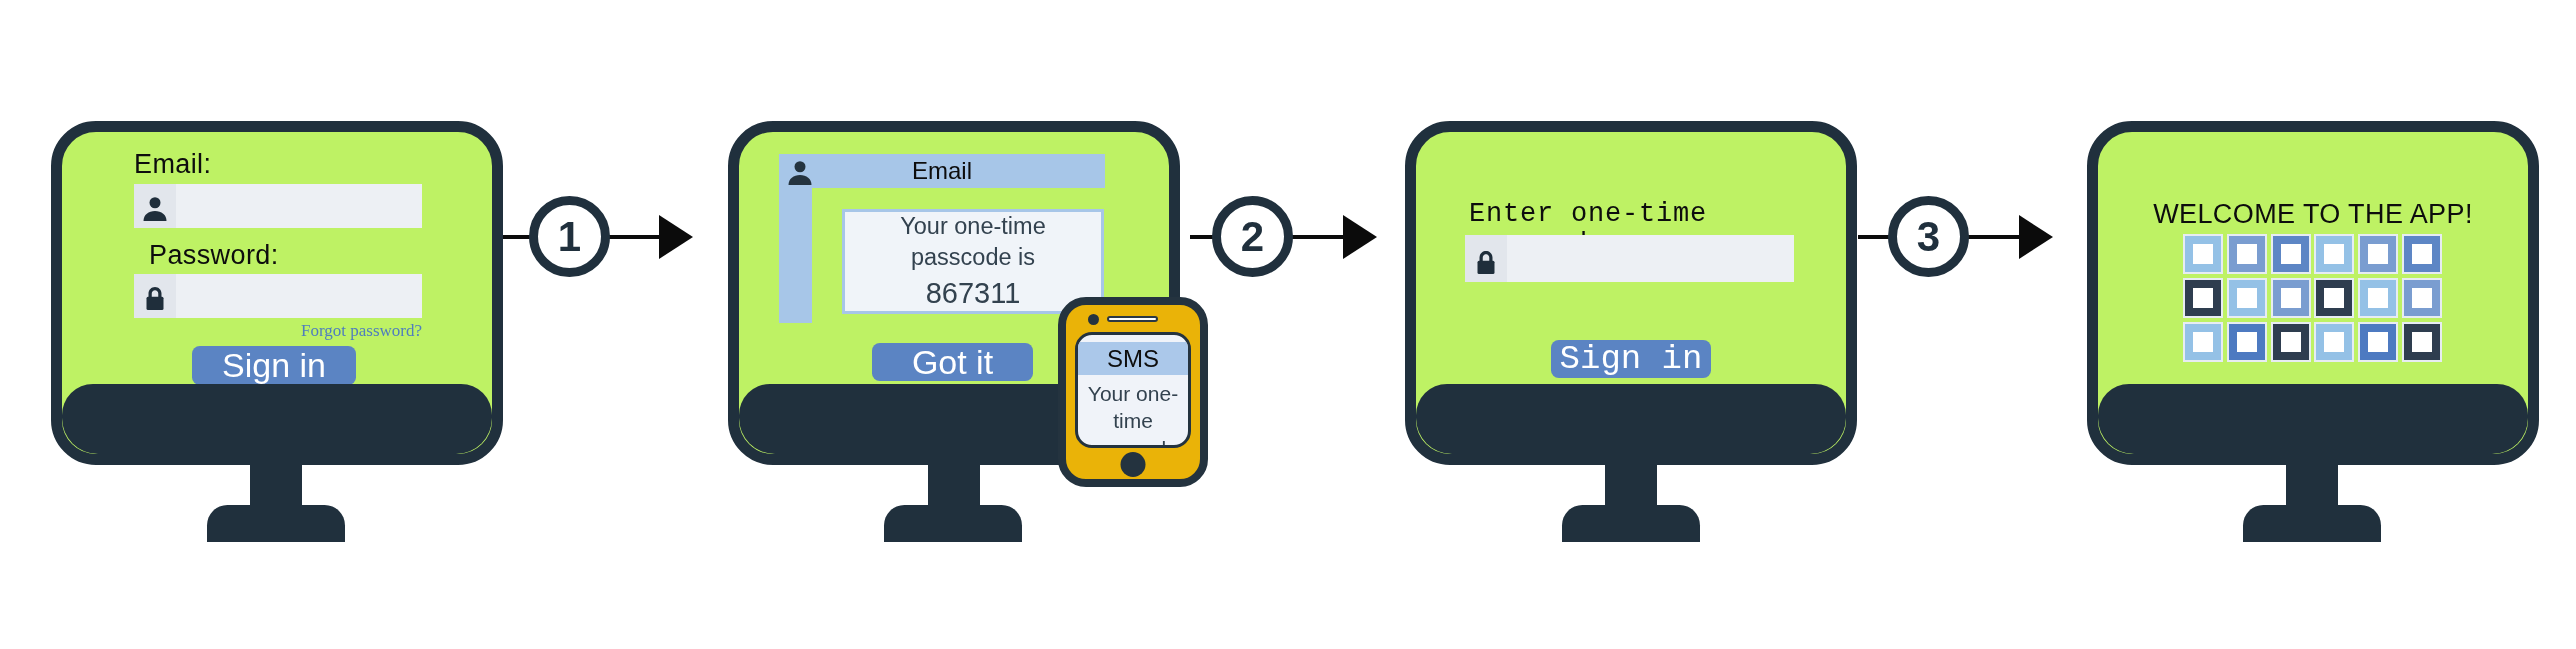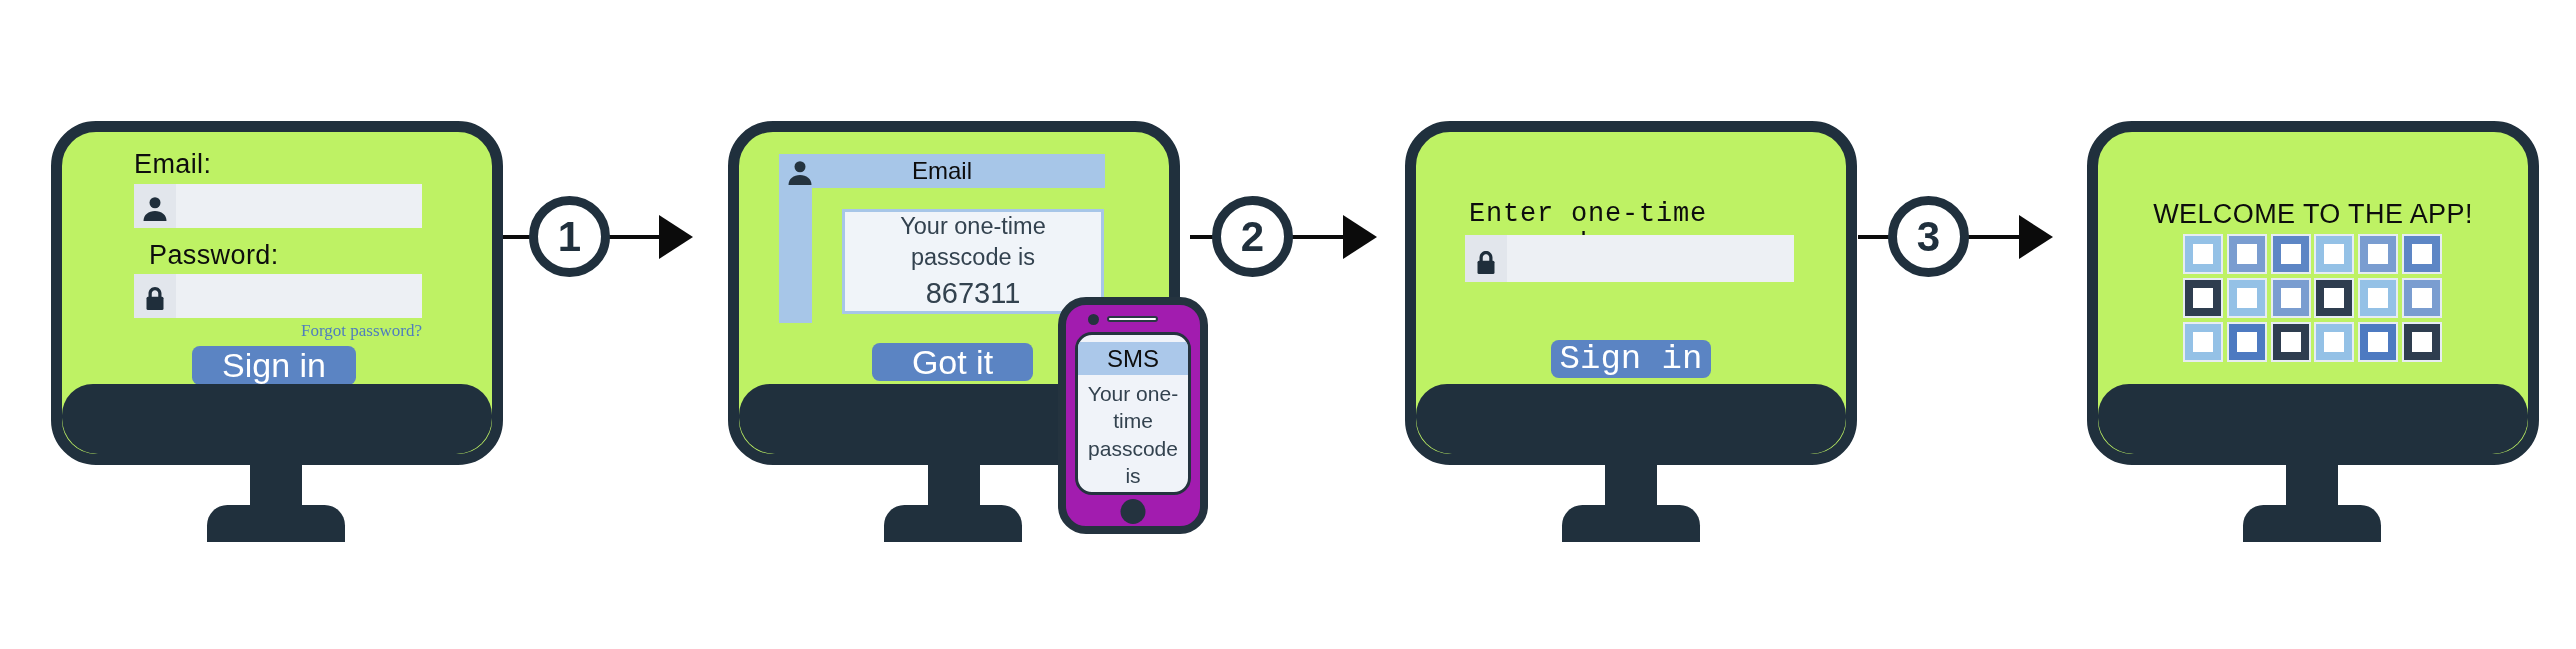--- a/index.html
+++ b/index.html
@@ -49,22 +49,22 @@
   .win-header .hdr-icon{position:absolute;left:6.3px;bottom:0;width:30px;height:31px;}
   .win-strip{position:absolute;background:#a7c6e8;}
   .msgbox{
     position:absolute;box-sizing:border-box;background:#f0f4f9;border:3.9px solid #a7c6e8;
     display:flex;flex-direction:column;align-items:center;justify-content:center;
     color:#33424f;font-size:23.5px;line-height:1.25;text-align:center;
   }
   .msgbox .code{font-size:29px;margin-top:1.6px;}
   
   .phone{
-    position:absolute;left:1058px;top:297px;width:150px;height:237px;box-sizing:border-box;
-    background:#a21caf;border:8.6px solid #24333f;border-radius:28px;z-index:5;
+    position:absolute;left:1058px;top:297px;width:150px;height:190px;box-sizing:border-box;
+    background:#eab308;border:8.6px solid #24333f;border-radius:28px;z-index:5;
   }
   .cam-dot{position:absolute;left:22px;top:8.6px;width:11px;height:11px;border-radius:50%;background:#24333f;}
   .speaker{position:absolute;left:41px;top:11px;width:47px;height:2.3px;border:2.3px solid #2a3845;border-radius:3.9px;background:#ffffff;}
   .phone-screen{
     position:absolute;left:8.6px;right:8.6px;top:27px;bottom:31px;box-sizing:border-box;
     background:#f0f3f9;border:3.9px solid #24333f;border-radius:17px;overflow:hidden;
   }
   .sms-bar{position:absolute;left:0;right:0;top:7px;height:33px;background:#abc8ea;display:flex;align-items:center;justify-content:center;font-size:24px;color:#0d0d0d;}
   .sms-msg{position:absolute;left:3.1px;right:3.1px;top:45px;text-align:center;color:#33424f;font-size:21px;line-height:1.3;}
   .sms-code{font-size:26px;}

